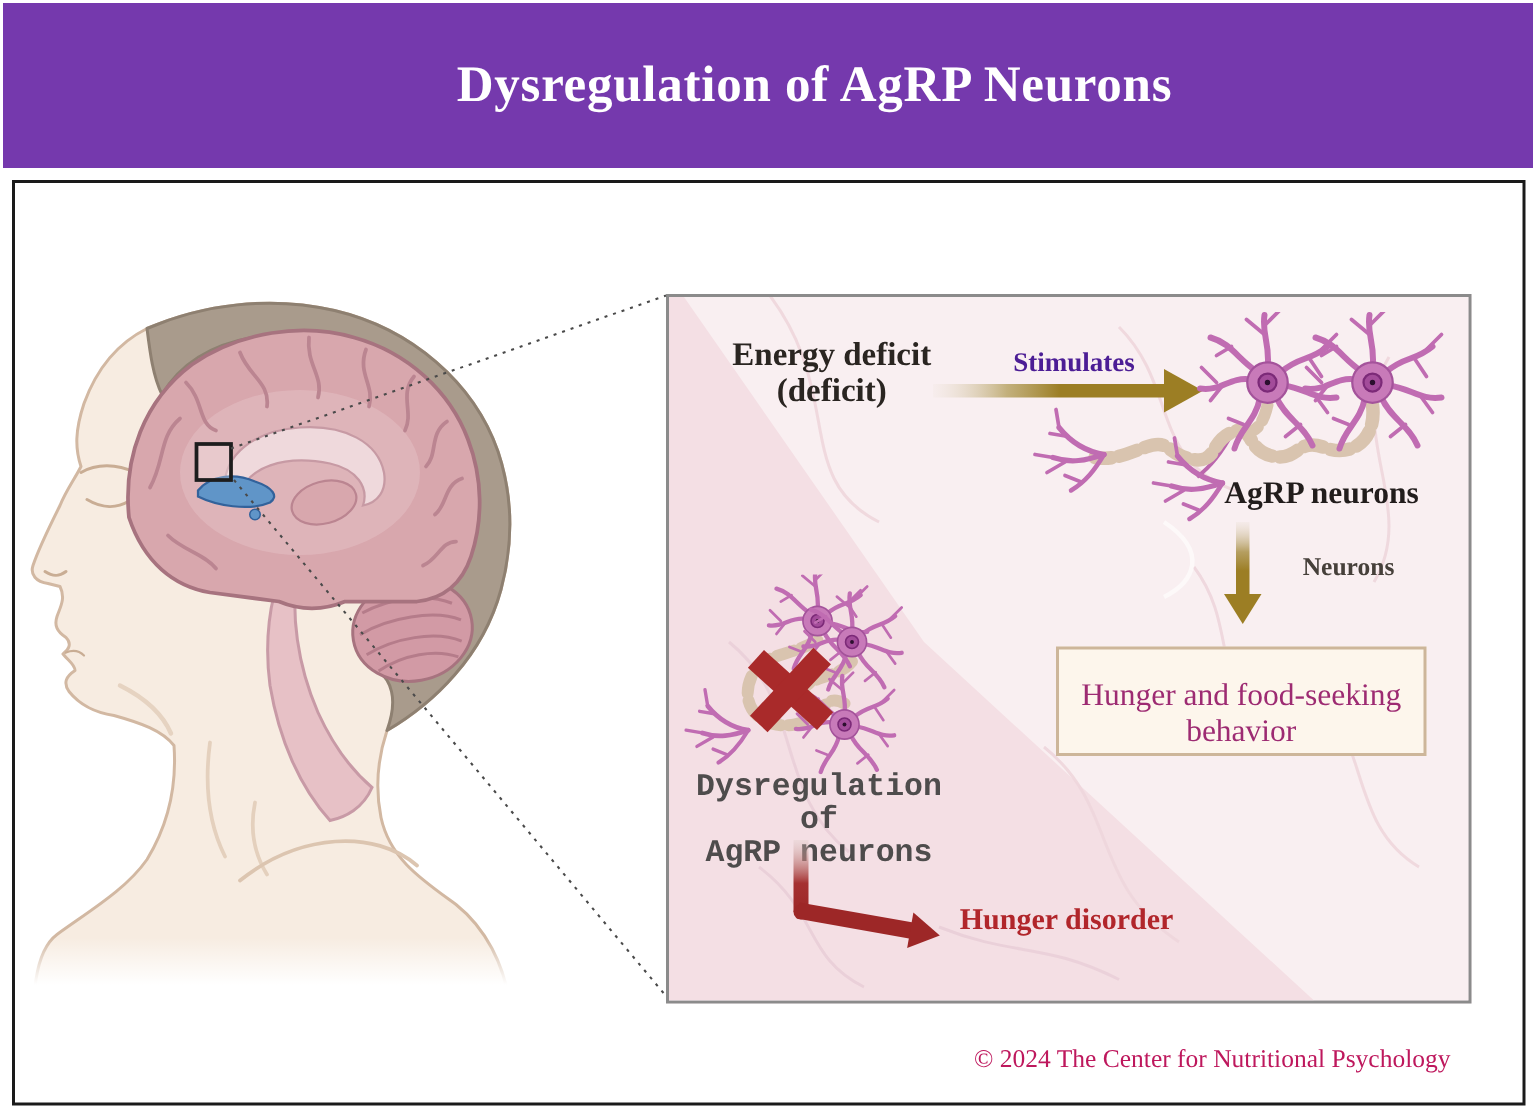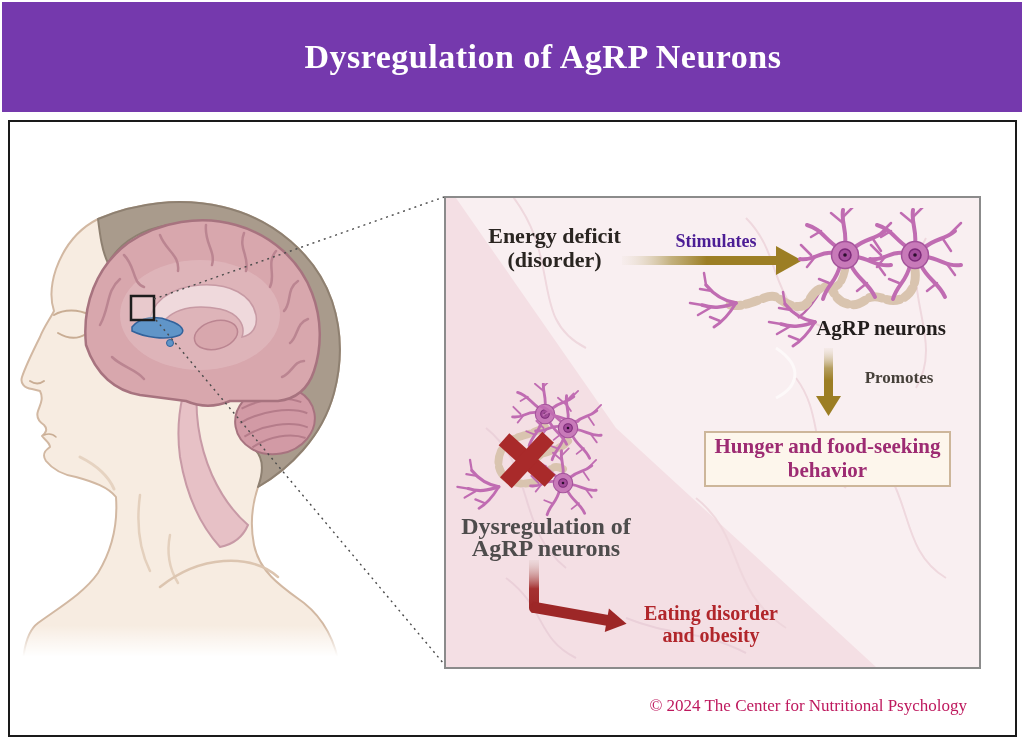--- a/index.html
+++ b/index.html
@@ -13,22 +13,22 @@
   .abs{position:absolute;}
   .inset{position:absolute;left:434px;top:74px;width:533px;height:469px;
          border:2px solid #8b8b8b;overflow:hidden;background:#f9eff1;}
   .inset .label{position:absolute;text-align:center;font-weight:bold;}
   .lab-energy{left:16px;top:26px;width:185px;font-size:22px;line-height:24px;color:#2a2521;}
   .lab-stim{left:205px;top:33px;width:130px;font-size:18px;color:#4c1d95;}
   .lab-agrp{left:350px;top:118px;width:170px;font-size:21px;color:#221d1c;}
   .lab-promotes{left:398px;top:170px;width:110px;font-size:17px;color:#46403a;text-align:left;}
   .hunger-box{position:absolute;left:258px;top:233px;width:243px;height:51px;
               background:#fdf6ec;border:2px solid #cdb69a;color:#9d2b72;
-              font-size:21px;line-height:24px;font-weight:bold;text-align:center;padding-top:1px;}
-  .lab-dysreg{left:10px;top:317px;width:180px;font-size:24px;line-height:22px;color:#4e4c4c;}
+              font-size:21px;line-height:24px;font-weight:normal;text-align:center;padding-top:18px;}
+  .lab-dysreg{left:10px;top:317px;width:180px;font-size:21px;line-height:22px;color:#4e4c4c;font-family:Liberation Mono, monospace;}
   .lab-eating{left:180px;top:404px;width:170px;font-size:20px;line-height:22px;color:#b1262b;}
   .copyright{position:absolute;right:48px;top:574px;font-size:17px;color:#be185d;}
   svg{display:block;}
   .noevt{pointer-events:none;}
 </style>
 </head>
 <body>
 
 <div class="page">
 
@@ -131,21 +131,21 @@
         <g fill="none" stroke="#eacfd8" stroke-width="2" opacity="0.9">
           <path d="M 40,230 C 90,270 70,330 120,370"></path>
           <path d="M 60,380 C 100,410 90,440 130,460"></path>
           <path d="M 180,420 C 230,440 250,430 300,455"></path>
         </g>
         <path d="M 330,150 C 360,170 350,190 330,200" stroke="rgba(255,255,255,0.6)" stroke-width="3" fill="none"></path>
       </svg>
 
       <div class="label lab-energy">
         <div>Energy deficit</div>
-        <div>(disorder)</div>
+        <div>(deficit)</div>
       </div>
 
       <div class="label lab-stim">Stimulates</div>
       <svg class="abs noevt" style="left:168px;top:45px;" width="200" height="36" viewBox="0 0 200 36">
         <defs>
           <linearGradient id="goldH" x1="0" y1="0" x2="1" y2="0">
             <stop offset="0" stop-color="#e3d8c6" stop-opacity="0.1"></stop>
             <stop offset="0.32" stop-color="#b5a05f" stop-opacity="0.8"></stop>
             <stop offset="0.55" stop-color="#9c7e24" stop-opacity="1"></stop>
             <stop offset="1" stop-color="#9c7e24"></stop>
@@ -220,21 +220,21 @@
           <linearGradient id="goldV" x1="0" y1="0" x2="0" y2="1">
             <stop offset="0" stop-color="#ded2bd" stop-opacity="0.15"></stop>
             <stop offset="0.4" stop-color="#ad9550" stop-opacity="0.9"></stop>
             <stop offset="0.65" stop-color="#9c7e24" stop-opacity="1"></stop>
             <stop offset="1" stop-color="#9c7e24"></stop>
           </linearGradient>
         </defs>
         <rect x="10" y="2" width="9" height="50" fill="url(#goldV)"></rect>
         <polygon points="2,50 14.5,70 27,50" fill="#9c7e24"></polygon>
       </svg>
-      <div class="label lab-promotes">Promotes</div>
+      <div class="label lab-promotes">Neurons</div>
 
       <div class="hunger-box">
         <div>Hunger and food-seeking</div>
         <div>behavior</div>
       </div>
 
       <svg class="abs noevt" style="left:0;top:185px;" width="200" height="150" viewBox="0 0 200 150">
         <path d="M 99,44 C 80,55 62,52 55,68 C 46,88 62,104 84,100 C 104,96 102,78 117,86" fill="none" stroke="#bb66ad" stroke-width="2.5"></path>
         <path d="M 99,44 C 80,55 62,52 55,68 C 46,88 62,104 84,100 C 104,96 102,78 117,86" fill="none" stroke="#d9c4af" stroke-width="8" stroke-linecap="round" stroke-dasharray="12 5"></path>
         <path d="M 122,58 C 112,70 96,66 88,78" fill="none" stroke="#d9c4af" stroke-width="8" stroke-linecap="round" stroke-dasharray="11 5"></path>
@@ -278,22 +278,21 @@
         </defs>
         <rect x="13" y="2" width="10" height="48" fill="url(#redV)"></rect>
         <circle cx="18" cy="50" r="5" fill="#9d2727"></circle>
         <g transform="translate(16,49) rotate(10)">
           <rect x="0" y="-5.5" width="78" height="11" fill="#9d2727"></rect>
           <polygon points="76,-12 96,0 76,12" fill="#9d2727"></polygon>
         </g>
       </svg>
 
       <div class="label lab-eating">
-        <div>Eating disorder</div>
-        <div>and obesity</div>
+        <div>Hunger disorder</div>
       </div>
     </div>
 
     <svg class="abs noevt" style="left:0;top:0;" width="1005" height="613" viewBox="0 0 1005 613">
       <line x1="144" y1="177" x2="434" y2="75" stroke="#4a4a4a" stroke-width="1.4" stroke-dasharray="2 4"></line>
       <line x1="146" y1="198" x2="434" y2="542" stroke="#4a4a4a" stroke-width="1.4" stroke-dasharray="2 4"></line>
     </svg>
 
     <div class="copyright">© 2024 The Center for Nutritional Psychology</div>
   </div>

